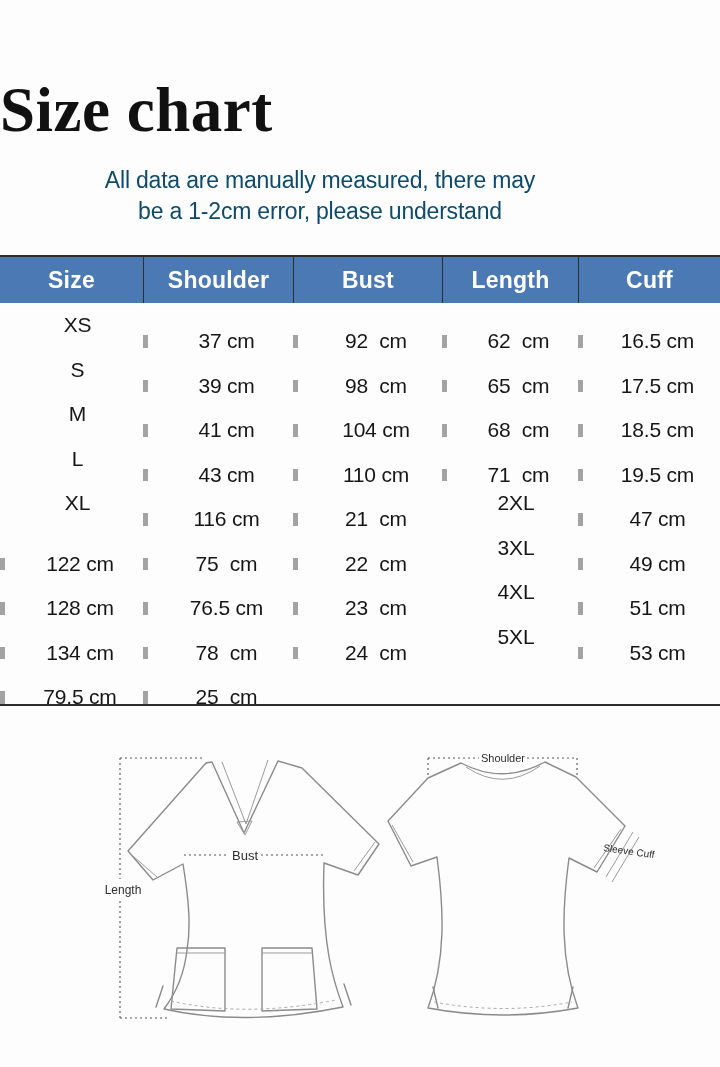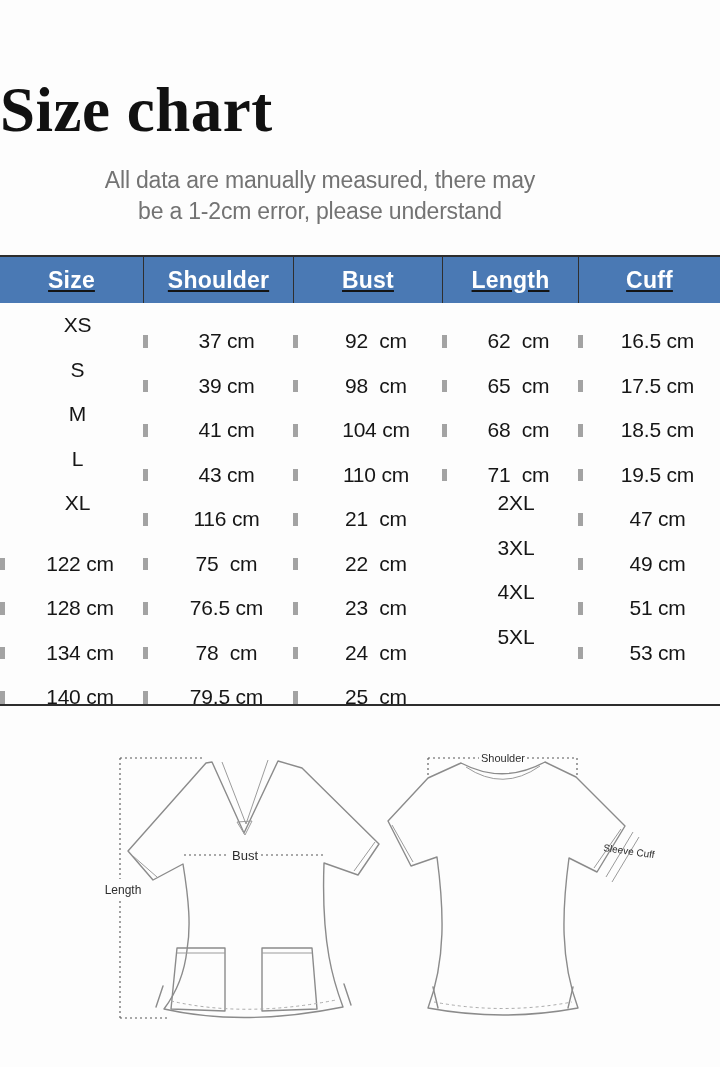--- a/index.html
+++ b/index.html
@@ -8,26 +8,26 @@
     background:#fdfdfd;overflow:hidden;
     font-family:"Liberation Sans",sans-serif;color:#141414;
   }
   .title{
     position:absolute;top:78px;left:0;width:720px;text-align:left;
     font-family:"Liberation Serif",serif;font-weight:700;
     font-size:63px;line-height:64px;color:#111;letter-spacing:0.5px;
   }
   .subtitle{
     position:absolute;top:165px;left:0;width:640px;text-align:center;
-    font-size:23px;line-height:31px;color:#737373;letter-spacing:-0.2px;
+    font-size:23px;line-height:31px;color:#0c4a6e;letter-spacing:-0.2px;
   }
   .size-table{position:absolute;top:255px;left:0;width:720px;}
   .thead{
     display:grid;grid-template-columns:143px 150px 149px 136px 142px;
-    height:46px;background:#4a79b4;border-top:2px solid #2d2d2d;text-decoration:underline;
+    height:46px;background:#4a79b4;border-top:2px solid #2d2d2d;
   }
   .th{
     display:flex;align-items:center;justify-content:center;
     color:#ffffff;font-size:23px;font-weight:700;letter-spacing:0.2px;
   }
   .th.colb{border-left:1px solid #2f2f2f;}
   .tbody{
     display:grid;grid-template-columns:143px 150px 149px 136px 142px;
     grid-auto-rows:44.5px;border-bottom:2px solid #2d2d2d;
   }
@@ -106,21 +106,20 @@
       <div class="td colb">23  cm</div>
 
       <div class="td">4XL</div>
       <div class="td colb">51 cm</div>
       <div class="td colb">134 cm</div>
       <div class="td colb">78  cm</div>
       <div class="td colb">24  cm</div>
 
       <div class="td">5XL</div>
       <div class="td colb">53 cm</div>
-      <div class="td colb">140 cm</div>
       <div class="td colb">79.5 cm</div>
       <div class="td colb">25  cm</div>
     </div>
   </div>
 
   <svg class="diagram" width="720" height="362" viewBox="0 0 720 362">
 
     <g>
 
       <path class="gf" d="

